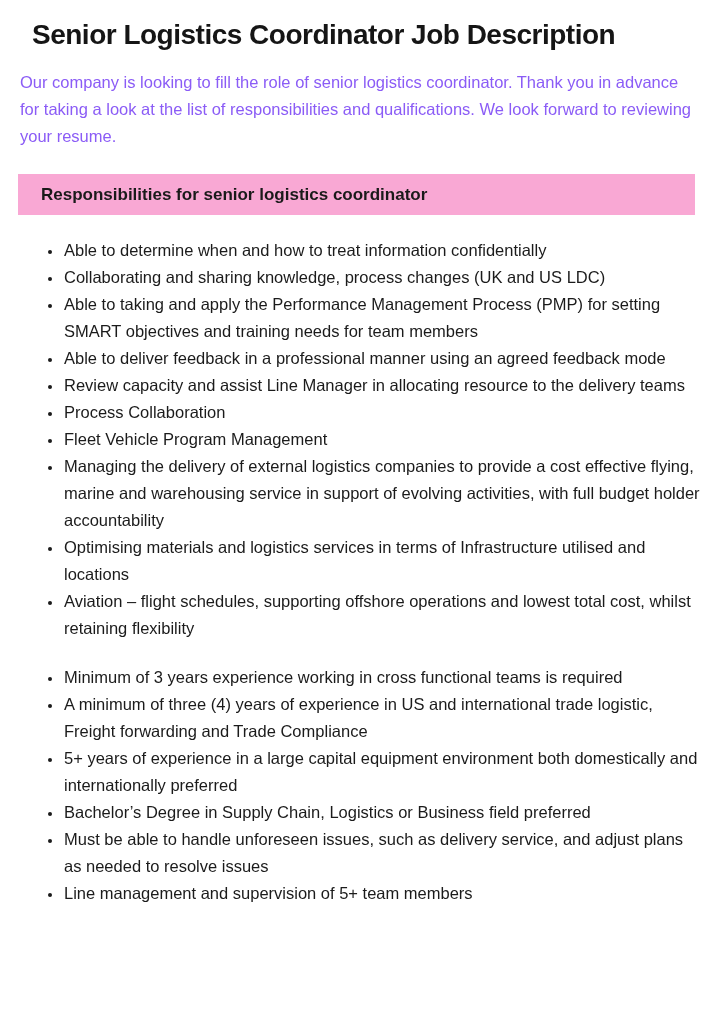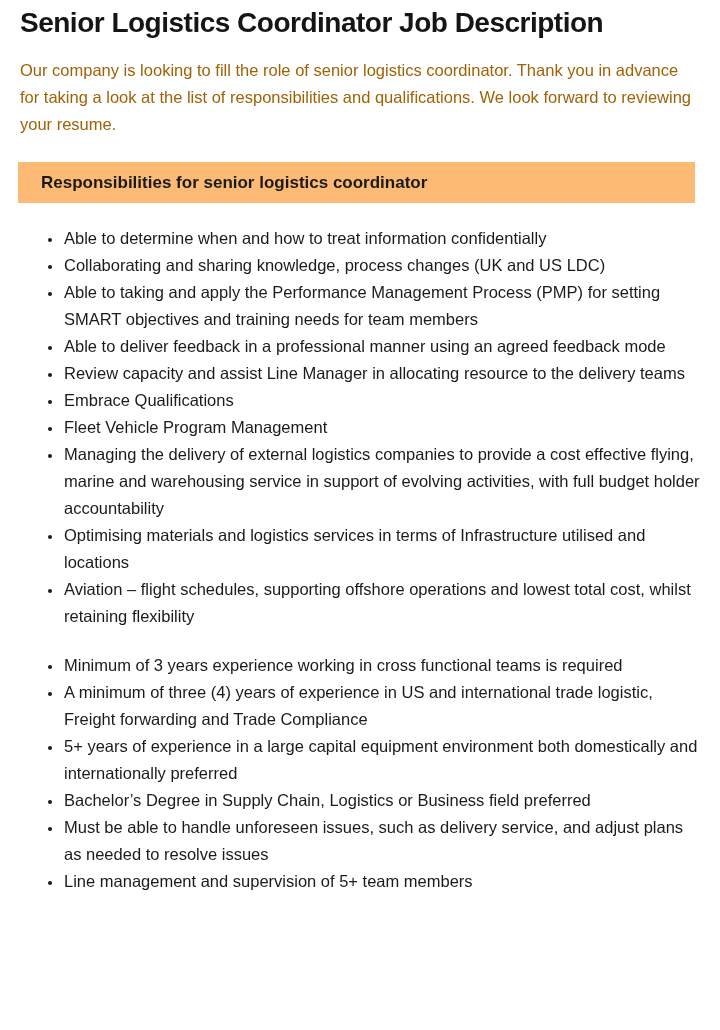--- a/index.html
+++ b/index.html
@@ -11,38 +11,38 @@
     width: 720px;
     height: 1030px;
     box-sizing: border-box;
     padding: 0 20px;
     background: #ffffff;
     font-family: "Liberation Sans", sans-serif;
     color: #1b1b1b;
     overflow: hidden;
   }
   .doc-title {
-    margin: 0;
+    margin: 12px;
     padding-top: 6px;
     font-size: 28px;
     line-height: 34px;
     font-weight: 700;
     letter-spacing: -0.5px;
     color: #151515;
   }
   .intro {
     margin: 17px 0 0 0;
     font-size: 16.5px;
     line-height: 27px;
-    color: #a16207;
+    color: #8b5cf6;
   }
   .section-heading {
     margin: 24px 5px 0 -2px;
     height: 41px;
-    background: #fdba74;
+    background: #f9a8d4;
     display: flex;
     align-items: center;
     box-sizing: border-box;
     padding-left: 23px;
   }
   .section-heading span {
     font-size: 17px;
     font-weight: 700;
     color: #1a1a1a;
   }
@@ -72,21 +72,21 @@
   <div class="section-heading">
     <span>Responsibilities for senior logistics coordinator</span>
   </div>
 
   <ul class="bullet-list">
       <li>Able to determine when and how to treat information confidentially</li>
       <li>Collaborating and sharing knowledge, process changes (UK and US LDC)</li>
       <li>Able to taking and apply the Performance Management Process (PMP) for setting SMART objectives and training needs for team members</li>
       <li>Able to deliver feedback in a professional manner using an agreed feedback mode</li>
       <li>Review capacity and assist Line Manager in allocating resource to the delivery teams</li>
-      <li>Embrace Qualifications</li>
+      <li>Process Collaboration</li>
       <li>Fleet Vehicle Program Management</li>
       <li>Managing the delivery of external logistics companies to provide a cost effective flying, marine and warehousing service in support of evolving activities, with full budget holder accountability</li>
       <li>Optimising materials and logistics services in terms of Infrastructure utilised and locations</li>
       <li>Aviation – flight schedules, supporting offshore operations and lowest total cost, whilst retaining flexibility</li>
     </ul>
 
 
   <ul class="bullet-list">
       <li>Minimum of 3 years experience working in cross functional teams is required</li>
       <li>A minimum of three (4) years of experience in US and international trade logistic, Freight forwarding and Trade Compliance</li>

